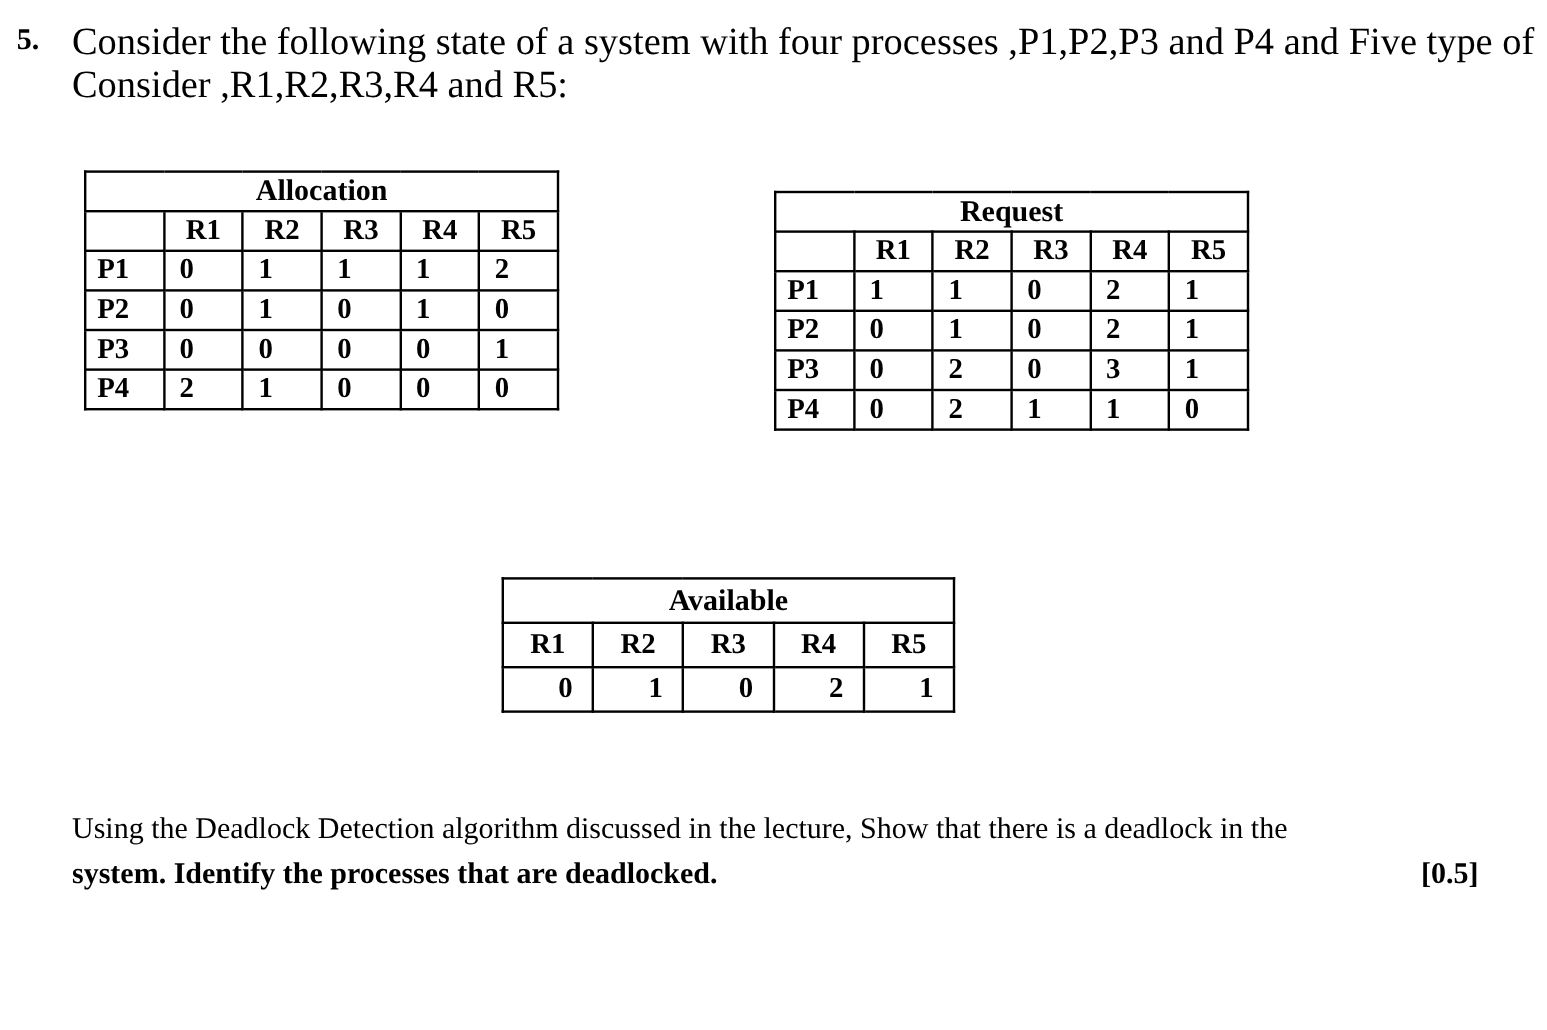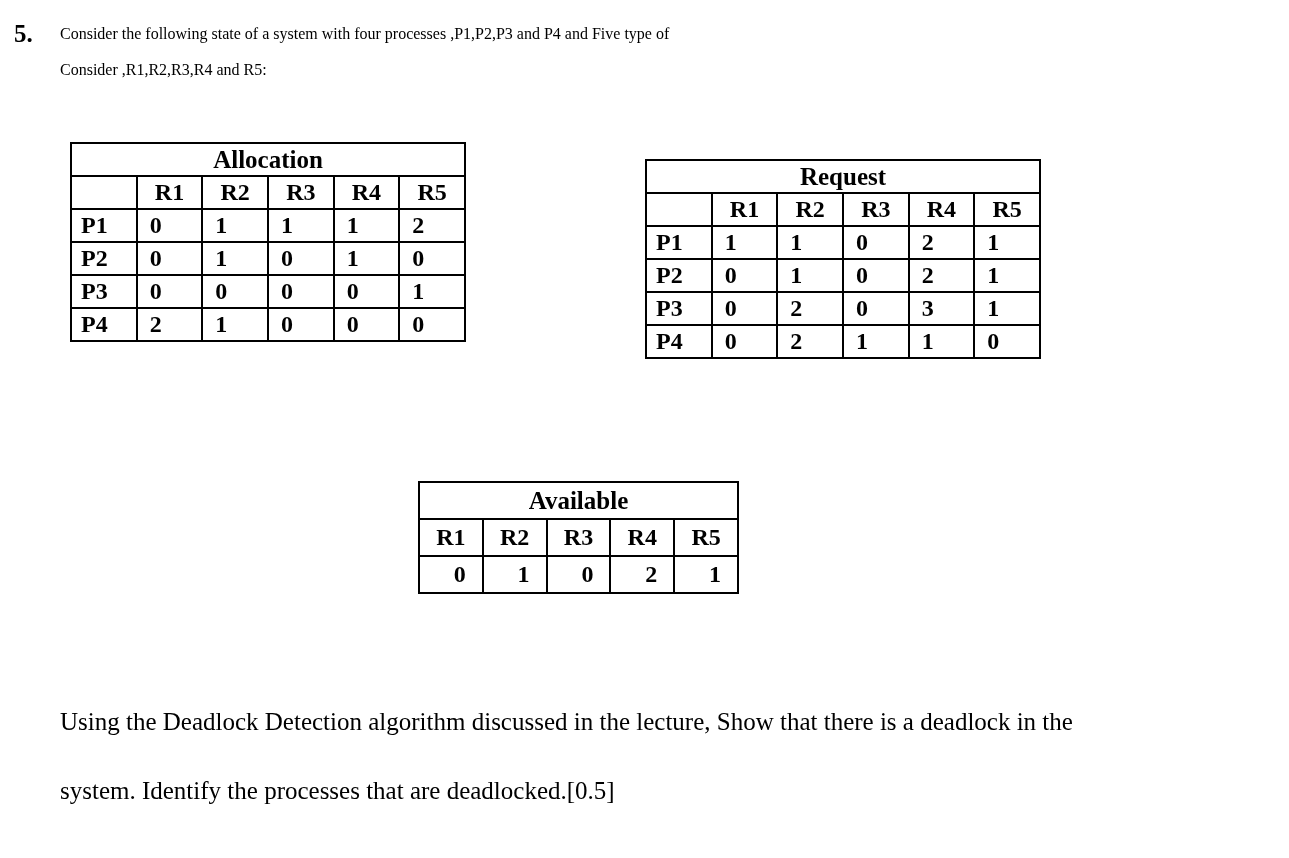--- a/index.html
+++ b/index.html
@@ -23,40 +23,40 @@
     align-items: flex-start;
   }
   .qnum {
     font-weight: bold;
     font-size: 25px;
     width: 46px;
     line-height: 36px;
     flex: 0 0 auto;
   }
   .qtext {
-    font-size: 16px;
+    font-size: 32px;
     line-height: 36px;
     white-space: nowrap;
   }
 
   
   table {
     border-collapse: collapse;
     table-layout: fixed;
     font-family: "Liberation Serif", "DejaVu Serif", serif;
     font-weight: bold;
     font-size: 24px;
     color: #000;
   }
   td { border: 2px solid #000; overflow: hidden; padding: 0; }
 
   .matrix { width: 396px; }
   .matrix td { height: 33px; }
 
-  .avail { width: 321px; border-radius: 31px; }
+  .avail { width: 378px; border-radius: 31px; }
   .avail td { height: 37px; }
 
   .t-title   { text-align: center; font-size: 25px; }
   .t-corner  { }
   .t-colhead { text-align: center; }
   .t-rowhead { text-align: left; padding-left: 9px; }
   .t-val     { text-align: left; padding-left: 12px; }
   .t-val-right { text-align: right; padding-right: 16px; padding-left: 0; }
 
   .table-allocation { position: absolute; left: 70px;  top: 142px; border-radius: 29px; }
@@ -65,25 +65,26 @@
 
   
   .footer {
     position: absolute;
     left: 60px;
     top: 672px;
     width: 1215px;
     font-size: 25px;
     line-height: 38px;
   }
-  .f-line { white-space: nowrap; margin-top: 31px; }
+  .f-line { white-space: nowrap; }
   .f-line2 {
     display: flex;
-    justify-content: flex-start;
+    justify-content: space-between;
     width: 1172px;
+    font-weight: bold;
   }
 </style>
 </head>
 <body>
 
 <div class="page">
 
   <div class="question">
     <div class="qnum">5.</div>
     <div class="qtext">

